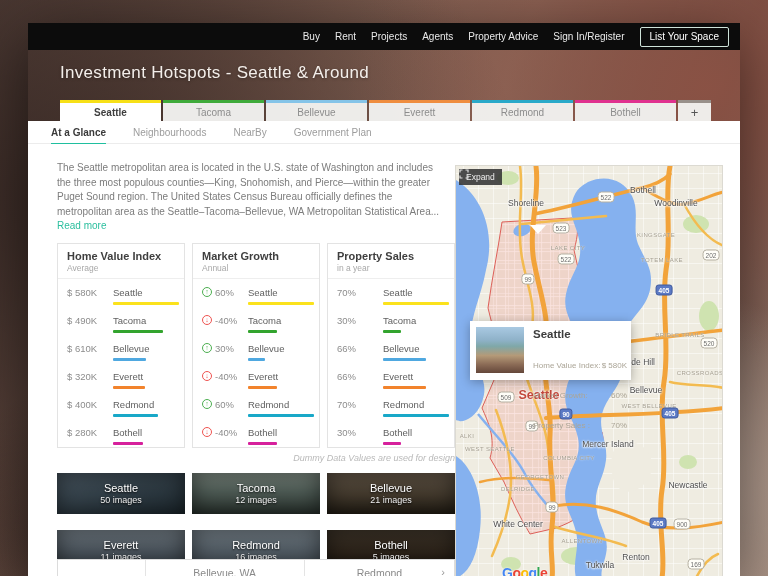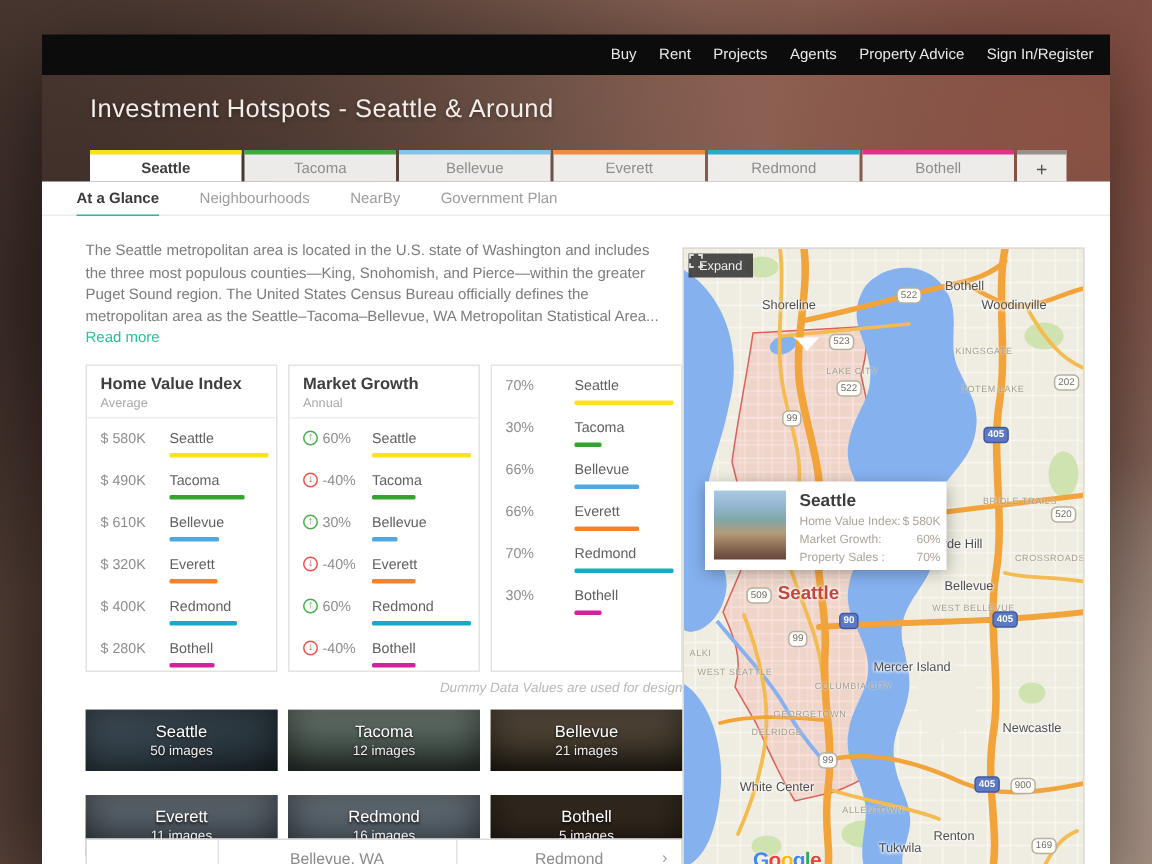--- a/index.html
+++ b/index.html
@@ -104,40 +104,41 @@
     font-size:8.5px; padding:3px 7px; display:flex; gap:6px; align-items:center; cursor:pointer; z-index:6; }
 
   .tooltip { position:absolute; left:14px; top:155px; width:161px; height:59px; background:#fff;
     box-shadow:0 2px 10px rgba(0,0,0,.3); display:flex; padding:6px; z-index:5; }
   .tt-arrow { position:absolute; left:74px; top:59px; width:0; height:0;
     border:8px solid transparent; border-top:9px solid #fff; z-index:5; }
   .tt-photo { width:48px; height:46px; flex-shrink:0;
     background:linear-gradient(180deg,#a9c9e2 0%,#8fb2c9 28%,#7fa8a8 42%,#b49a78 62%,#8a6a55 82%,#64473a 100%); }
   .tt-body { margin-left:9px; padding-top:1px; }
   .tt-title { font-size:11.5px; font-weight:bold; color:#3d3d3d; }
-  .tt-row { font-size:8px; color:#aba597; margin-top:3px; display:flex; width:94px; }
+  .tt-row { font-size:8px; color:#aba597; margin-top:21px; display:flex; width:94px; }
   .tt-row .lbl { flex:1; }
 
   .glogo { position:absolute; left:46px; top:399px; font-size:14px; font-weight:bold;
     letter-spacing:-.5px; z-index:4; text-shadow:0 0 2px #fff; }
 </style>
 </head>
 <body>
 
 <div class="window">
 
   <div class="topbar">
     <div id="topnav-items" style="display:flex;gap:15px;align-items:center;">
         <span class="nav-item">Buy</span>
         <span class="nav-item">Rent</span>
         <span class="nav-item">Projects</span>
         <span class="nav-item">Agents</span>
         <span class="nav-item">Property Advice</span>
         <span class="nav-item">Sign In/Register</span>
       </div>
+    <button class="cta-btn">List Your Space</button>
   </div>
 
   <div class="hero">
     <div class="hero-title">Investment Hotspots - Seattle &amp; Around</div>
   </div>
 
   <div class="tabs-row" id="city-tabs">
       <div class="tab active" style="border-top-color: rgb(247, 224, 23);">Seattle</div>
       <div class="tab" style="border-top-color: rgb(63, 170, 58);">Tacoma</div>
       <div class="tab" style="border-top-color: rgb(133, 196, 232);">Bellevue</div>
@@ -285,20 +286,24 @@
                   <span>-40%</span>
                 </div>
                 <div class="sr-right">
                   <div class="sr-city">Bothell</div>
                   <div class="sr-bar" style="background: rgb(214, 33, 156); width: 29px;"></div>
                 </div>
               </div>
             </div>
           </div>
           <div class="stat-card">
+            <div class="stat-head">
+              <div class="stat-title">Property Sales</div>
+              <div class="stat-sub">in a year</div>
+            </div>
             <div class="stat-rows">
               <div class="stat-row">
                 <div class="sr-left">
                   <span>70%</span>
                 </div>
                 <div class="sr-right">
                   <div class="sr-city">Seattle</div>
                   <div class="sr-bar" style="background: rgb(251, 226, 28); width: 66px;"></div>
                 </div>
               </div>

